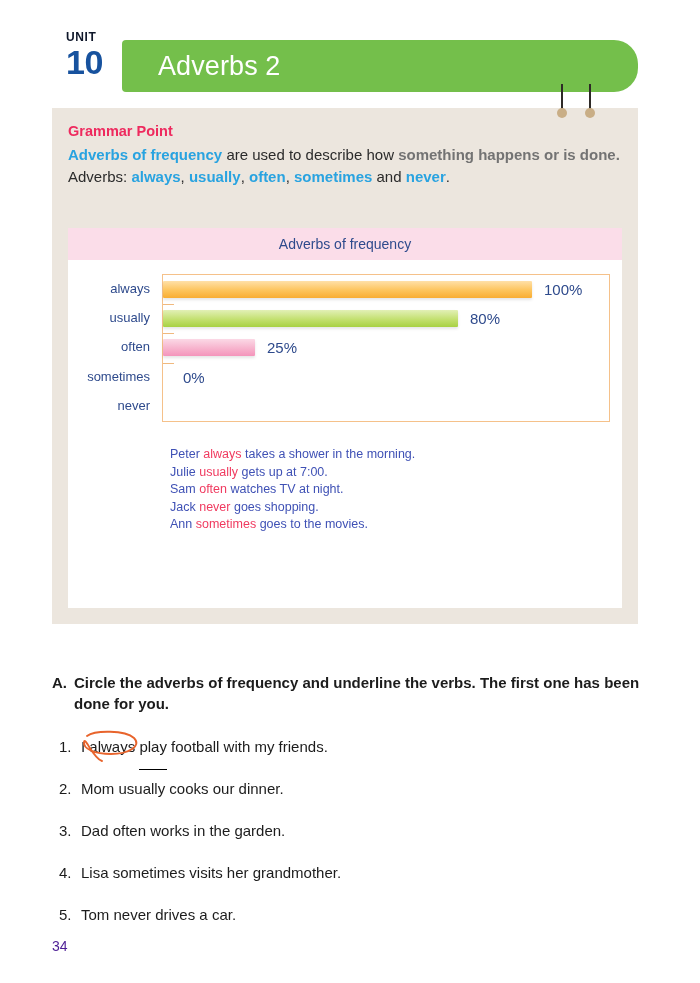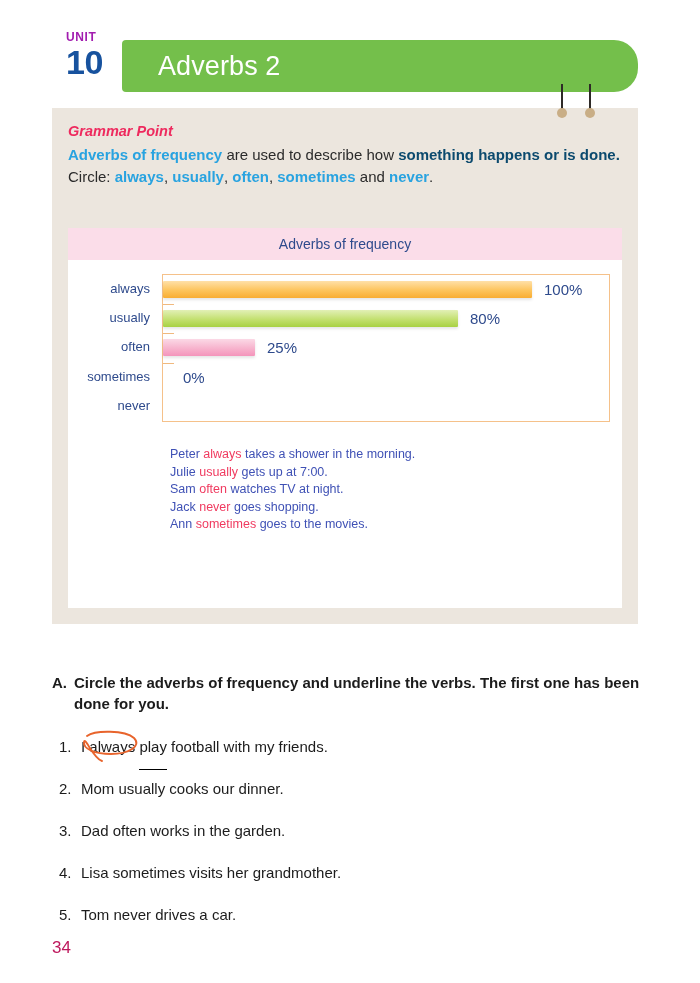--- a/index.html
+++ b/index.html
@@ -22,21 +22,21 @@
   .unit-badge {
     position: absolute;
     left: 66px; top: 0;
     width: 56px; height: 62px;
     text-align: left;
   }
   .unit-word {
     font-size: 12px;
     font-weight: bold;
     letter-spacing: 0.6px;
-    color: #a21caf;
+    color: #0f172a;
     line-height: 14px;
   }
   .unit-number {
     font-size: 34px;
     font-weight: bold;
     color: #17529e;
     line-height: 34px;
     letter-spacing: -0.5px;
     margin-top: 1px;
   }
@@ -86,32 +86,31 @@
     left: 52px; top: 108px;
     width: 586px; height: 516px;
     background: #ece6de;
   }
   .grammar-point-title {
     position: absolute;
     left: 16px; top: 15px;
     font-size: 14.5px;
     font-weight: bold;
     color: #ee2a5e;
-    font-style: italic;
   }
   .grammar-body {
     position: absolute;
     left: 16px; top: 36px;
     width: 554px;
     font-size: 15px;
     line-height: 22px;
     color: #2b2b2b;
   }
   .gb-blue { color: #29a3e0; font-weight: bold; }
-  .gb-bold { font-weight: bold; color: #0c4a6e; }
+  .gb-bold { font-weight: bold; color: #737373; }
 
   
   .chart-card {
     position: absolute;
     left: 16px; top: 120px;
     width: 554px; height: 380px;
     background: #ffffff;
   }
   .chart-title-band {
     position: absolute;
@@ -237,22 +236,22 @@
     position: absolute;
     left: -8px; top: -9px;
     width: 86px; height: 36px;
     pointer-events: none;
   }
 
   
   .page-number {
     position: absolute;
     left: 52px; top: 938px;
-    font-size: 17px;
-    color: #be185d;
+    font-size: 14px;
+    color: #4c1d95;
   }
 </style>
 </head>
 <body>
 
 <div class="unit-header">
   <div class="unit-badge">
     <div class="unit-word">UNIT</div>
     <div class="unit-number">10</div>
   </div>
@@ -271,21 +270,21 @@
       <div class="head"></div>
   </div>
 </div>
 
 <div class="grammar-panel">
 
   <div class="grammar-point-title">Grammar Point</div>
 
   <div class="grammar-body">
     <span class="gb-blue">Adverbs of frequency</span><span> are used to describe how </span><span class="gb-bold">something</span>
-    <span class="gb-bold">happens or is done.</span><span> Circle: </span><span class="gb-blue">always</span>, <span class="gb-blue">usually</span>, <span class="gb-blue">often</span>, <span class="gb-blue">sometimes</span>
+    <span class="gb-bold">happens or is done.</span><span> Adverbs: </span><span class="gb-blue">always</span>, <span class="gb-blue">usually</span>, <span class="gb-blue">often</span>, <span class="gb-blue">sometimes</span>
     <span>and </span><span class="gb-blue">never</span><span>.</span>
   </div>
 
   <div class="chart-card">
 
     <div class="chart-title-band">
       <span>Adverbs of frequency</span>
     </div>
 
     <div class="axis-labels">

